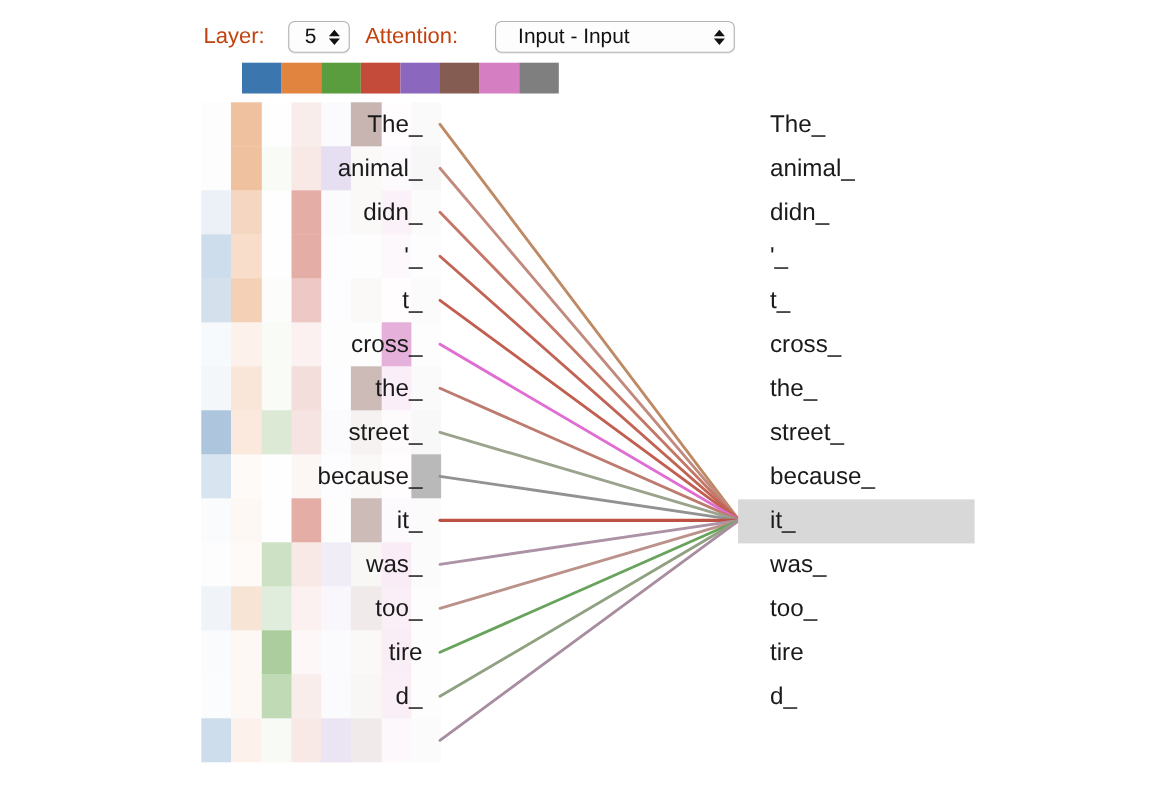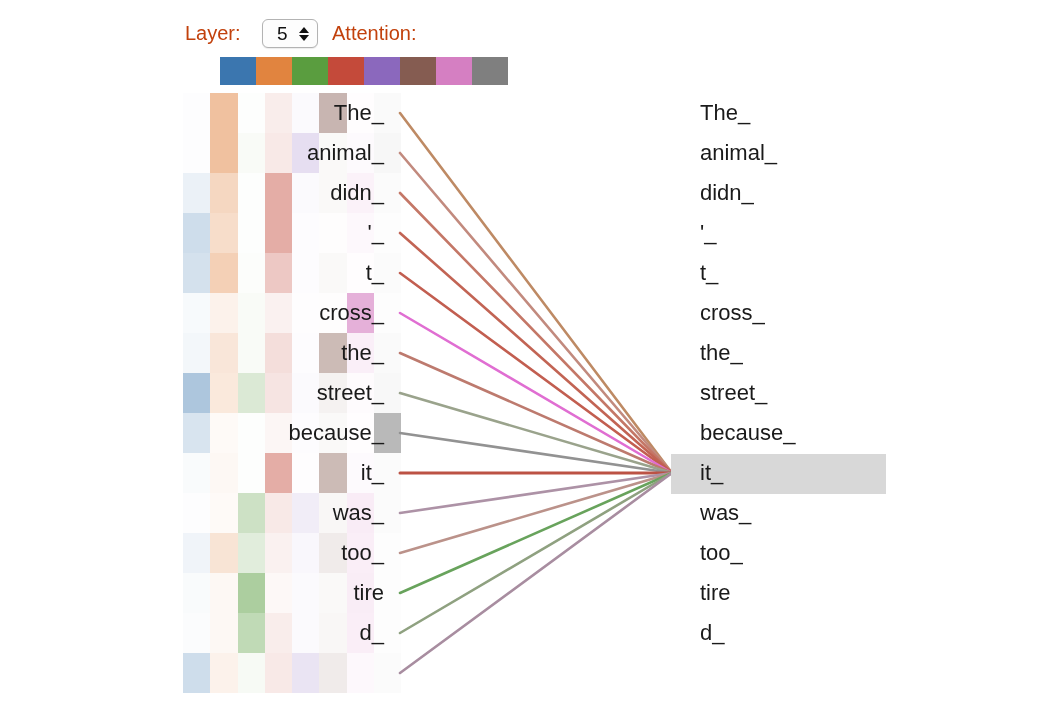--- a/index.html
+++ b/index.html
@@ -47,20 +47,27 @@
   <div class="select-box" style="left:262px;width:56px;">
     <span class="val" style="margin-left:14px;">5</span>
     <span class="stepper">
       <span class="tri-up"></span>
         <span class="tri-down"></span>
     </span>
   </div>
 
   <span class="ctrl-label" style="left:332px;">Attention:</span>
 
+  <div class="select-box" style="left:450px;width:218px;">
+    <span class="val" style="margin-left:20px;">Input - Input</span>
+    <span class="stepper">
+      <span class="tri-up"></span>
+        <span class="tri-down"></span>
+    </span>
+  </div>
 
   <div id="head-squares">
       <div class="head-sq" style="background: rgb(59, 118, 175);"></div>
       <div class="head-sq" style="background: rgb(225, 132, 63);"></div>
       <div class="head-sq" style="background: rgb(90, 157, 63);"></div>
       <div class="head-sq" style="background: rgb(196, 74, 58);"></div>
       <div class="head-sq" style="background: rgb(139, 104, 189);"></div>
       <div class="head-sq" style="background: rgb(133, 92, 81);"></div>
       <div class="head-sq" style="background: rgb(213, 127, 194);"></div>
       <div class="head-sq" style="background: rgb(127, 127, 127);"></div>

